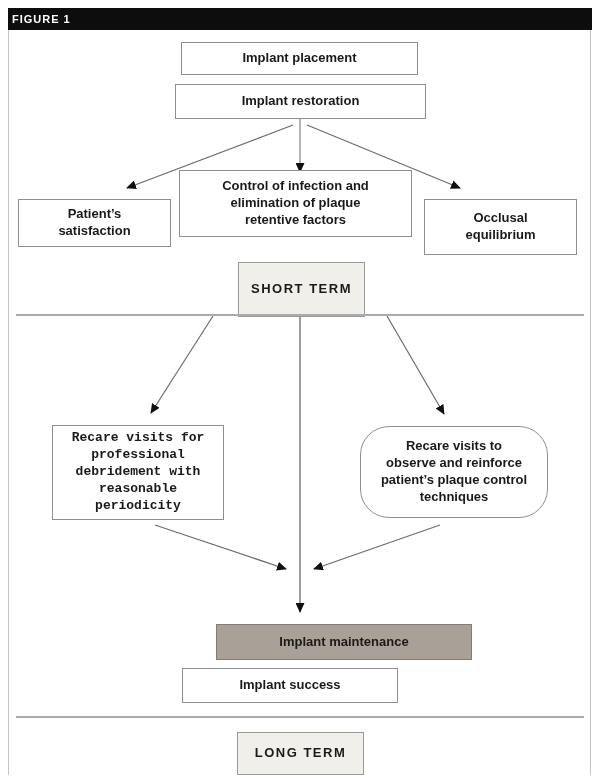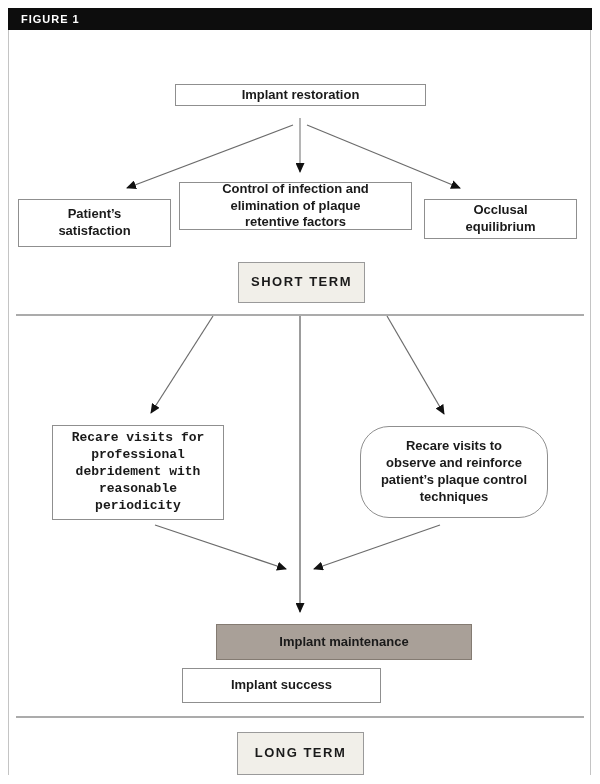--- a/index.html
+++ b/index.html
@@ -21,21 +21,21 @@
     box-sizing: border-box;
   }
   .header-bar {
     position: absolute;
     left: 8px; top: 8px;
     width: 584px; height: 22px;
     background: #0d0d0d;
     display: flex;
     align-items: center;
     box-sizing: border-box;
-    padding-left: 13px;
+    padding-left: 4px;
   }
   .header-bar .title {
     color: #ffffff;
     font-size: 11px;
     font-weight: 700;
     letter-spacing: 1px;
   }
   .node {
     position: absolute;
     box-sizing: border-box;
@@ -69,29 +69,29 @@
   }
   svg.edges {
     position: absolute;
     left: 0; top: 0;
     width: 600px; height: 784px;
     pointer-events: none;
   }
 
   
   .n-placement    { left: 181px; top: 42px;  width: 237px; height: 33px; }
-  .n-restoration  { left: 175px; top: 84px;  width: 251px; height: 22px; }
+  .n-restoration  { left: 175px; top: 84px;  width: 251px; height: 35px; }
   .n-satisfaction { left: 18px;  top: 199px; width: 153px; height: 48px; }
-  .n-control      { left: 179px; top: 182px; width: 233px; height: 48px; }
-  .n-occlusal     { left: 424px; top: 199px; width: 153px; height: 40px; }
-  .n-shortterm    { left: 238px; top: 262px; width: 127px; height: 41px; }
+  .n-control      { left: 179px; top: 170px; width: 233px; height: 67px; }
+  .n-occlusal     { left: 424px; top: 199px; width: 153px; height: 56px; }
+  .n-shortterm    { left: 238px; top: 262px; width: 127px; height: 55px; }
   .n-debridement  { left: 52px;  top: 425px; width: 172px; height: 95px; font-family: Liberation Mono, monospace; }
   .n-observe      { left: 360px; top: 426px; width: 188px; height: 92px; border-radius: 29px; }
   .n-maintenance  { left: 172px; top: 624px; width: 256px; height: 36px; margin-left: 44px; }
-  .n-success      { left: 182px; top: 668px; width: 199px; height: 35px; }
+  .n-success      { left: 182px; top: 668px; width: 216px; height: 35px; }
   .n-longterm     { left: 237px; top: 732px; width: 127px; height: 43px; text-align: center; }
   .d-short { top: 314px; }
   .d-long  { top: 716px; }
 </style>
 </head>
 <body>
 
 <div class="page">
 
   <div class="frame"></div>
@@ -109,20 +109,23 @@
     <line x1="300" y1="118" x2="300" y2="172" stroke="#9c9c9c" stroke-width="1.5" marker-end="url(#ah)"></line>
     <line x1="293" y1="125" x2="127" y2="188" stroke="#6b6b6b" stroke-width="1.2" marker-end="url(#ah)"></line>
     <line x1="307" y1="125" x2="460" y2="188" stroke="#6b6b6b" stroke-width="1.2" marker-end="url(#ah)"></line>
     <line x1="213" y1="316" x2="151" y2="413" stroke="#6b6b6b" stroke-width="1.2" marker-end="url(#ah)"></line>
     <line x1="387" y1="316" x2="444" y2="414" stroke="#6b6b6b" stroke-width="1.2" marker-end="url(#ah)"></line>
     <line x1="300" y1="316" x2="300" y2="612" stroke="#9c9c9c" stroke-width="2" marker-end="url(#ah)"></line>
     <line x1="155" y1="525" x2="286" y2="569" stroke="#6b6b6b" stroke-width="1.2" marker-end="url(#ah)"></line>
     <line x1="440" y1="525" x2="314" y2="569" stroke="#6b6b6b" stroke-width="1.2" marker-end="url(#ah)"></line>
   </svg>
 
+  <div class="node n-placement">
+    <span>Implant placement</span>
+  </div>
 
   <div class="node n-restoration">
     <span>Implant restoration</span>
   </div>
 
   <div class="node n-satisfaction">
     <span>Patient’s
 satisfaction</span>
   </div>
 

